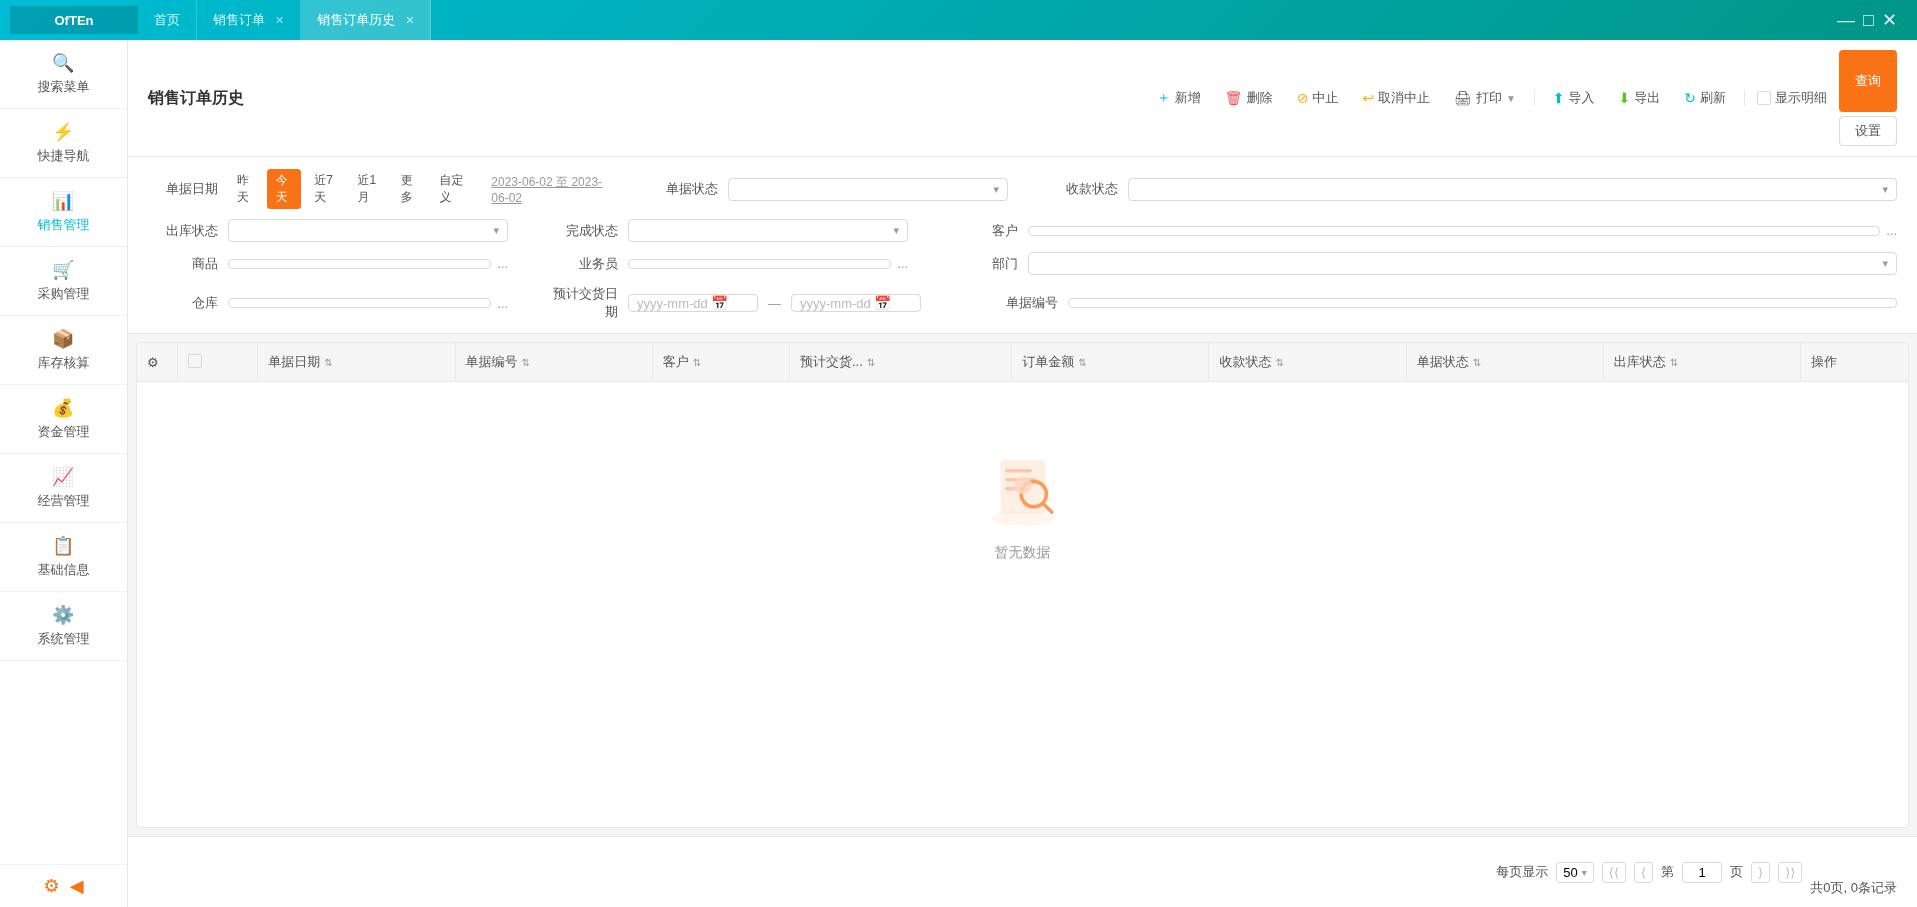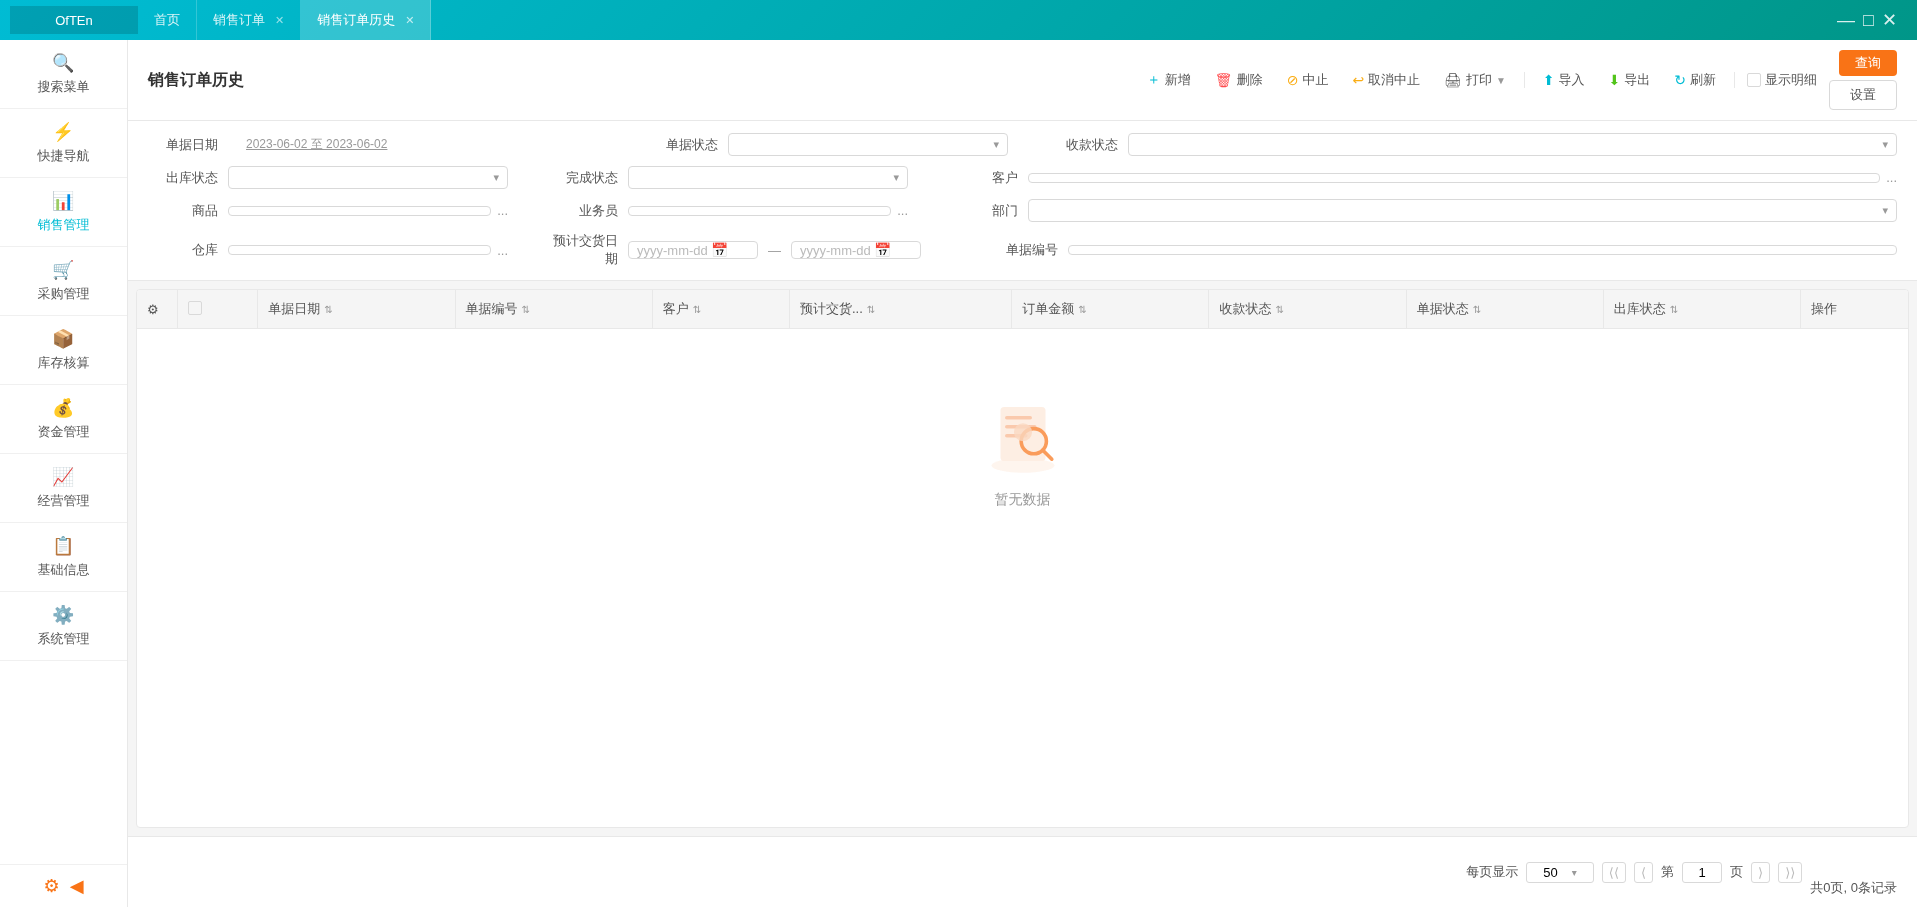--- a/index.html
+++ b/index.html
@@ -145,25 +145,24 @@
       display: flex;
       align-items: center;
       gap: 4px;
       color: #555;
       font-size: 13px;
     }
     .btn-query {
       background: #f97316;
       color: #fff;
       border: none;
-      padding: 4px 16px;
+      padding: 22px 16px;
       border-radius: 4px;
       cursor: pointer;
       font-size: 13px;
-      margin-left: 10px;
     }
     .btn-setting {
       background: #fff;
       color: #555;
       border: 1px solid #d9d9d9;
       padding: 5px 14px;
       border-radius: 4px;
       cursor: pointer;
       font-size: 13px;
     }
@@ -323,24 +322,24 @@
       display: flex;
       align-items: center;
       justify-content: flex-end;
       gap: 8px;
       flex-shrink: 0;
     }
     .page-size-label { color: #555; }
     .page-size-select {
       border: 1px solid #d9d9d9;
       border-radius: 3px;
-      padding: 2px 16px;
-      display: flex;
-      align-items: center;
-      gap: 14px;
+      padding: 2px 6px;
+      display: flex;
+      align-items: center;
+      gap: 4px;
       cursor: pointer;
     }
     .page-nav-btn {
       padding: 2px 6px;
       cursor: pointer;
       color: #555;
       border: 1px solid #d9d9d9;
       border-radius: 3px;
       background: #fff;
     }
@@ -365,21 +364,21 @@
     
     .brand-area {
       width: 128px;
       height: 28px;
       background: rgba(0,0,0,0.15);
       display: flex;
       align-items: center;
       justify-content: center;
       color: #fff;
       font-size: 14px;
-      font-weight: normal;
+      font-weight: bold;
       flex-shrink: 0;
     }
 
     .toolbar-separator {
       width: 1px;
       height: 16px;
       background: #e8e8e8;
     }
   </style>
 </head>
@@ -506,20 +505,28 @@
             <button class="btn-setting">设置</button>
           </div>
         </div>
       </div>
 
       <div class="filter-area">
 
         <div class="filter-row">
           <span class="filter-label">单据日期</span>
           <div class="filter-control">
+            <div class="date-btns">
+              <span class="date-btn">昨天</span>
+              <span class="date-btn active">今天</span>
+              <span class="date-btn">近7天</span>
+              <span class="date-btn">近1月</span>
+              <span class="date-btn">更多</span>
+              <span class="date-btn">自定义</span>
+            </div>
             <span class="date-range">2023-06-02 至 2023-06-02</span>
           </div>
 
           <span class="filter-label" style="margin-left:40px;">单据状态</span>
           <div style="width:280px;">
             <div class="select-control">
               <span class="select-placeholder"></span>
               <span class="chevron">▾</span>
             </div>
           </div>

